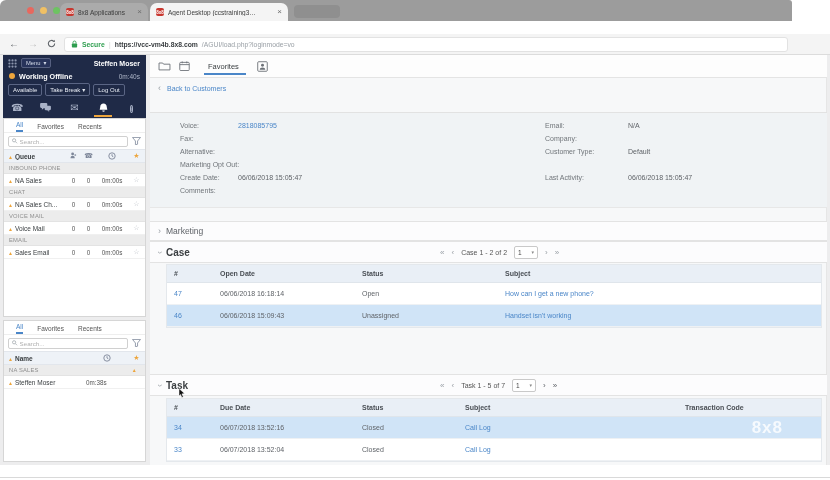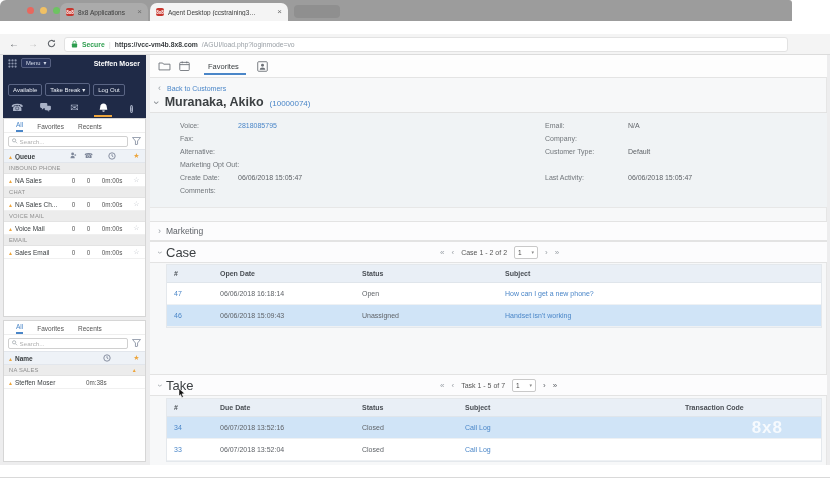--- a/index.html
+++ b/index.html
@@ -91,21 +91,21 @@
   .fld{position:absolute;height:13px;font-size:7px;display:flex;align-items:center}
   .f-label{color:#70757a}
   .f-value{color:#5f6368}
   .f-link{color:#4a86c8}
   .band{position:absolute;left:0;width:677px;height:22px;background:#fcfcfd;border-top:1px solid #e3e3e3;border-bottom:1px solid #e3e3e3;display:flex;align-items:center}
   .band-addr{top:166px;height:20px}
   .band-case{top:186px}
   .band-task{top:319px}
   .band .chev{margin-left:8px}
   .band-title{font-size:8.5px;color:#5f6368;margin-left:5px}
-  .band-title.bold{font-weight:normal;color:#3c4043;font-size:13px}
+  .band-title.bold{font-weight:bold;color:#3c4043;font-size:10px}
   .pag{position:absolute;left:290px;display:flex;align-items:center;gap:7px}
   .pag .pico{color:#9aa0a6;font-size:8px}
   .pag .prange{font-size:7px;color:#555}
   .pagesel{width:24px;height:13px;border:1px solid #c9c9c9;border-radius:2px;background:#fff;display:flex;align-items:center;justify-content:space-between;padding:0 3px;font-size:6.5px;color:#444}
   .pagesel .crt{font-size:5px;color:#888}
   .dtable{position:absolute;left:16px;width:656px;background:#fff;border:1px solid #e4e8ec}
   .t-case{top:209px}
   .t-task{top:343px}
   .thead{height:18px;background:#e9eff6;display:flex;align-items:center;font-size:7px;font-weight:bold;color:#4a4f55;border-bottom:1px solid #dfe5eb}
   .trow{height:22px;display:flex;align-items:center;font-size:7px;color:#5f6368;border-bottom:1px solid #eef1f4;position:relative}
@@ -181,20 +181,25 @@
               <circle cx="4.5" cy="7.6" r="1.1"></circle>
               <circle cx="7.6" cy="7.6" r="1.1"></circle>
             </g>
         </svg>
         <button class="menu-btn">
           <span>Menu</span>
           <span class="crt">▾</span>
         </button>
         <span class="agent-name">Steffen Moser</span>
       </div>
+      <div class="sh-row2">
+        <span class="dot"></span>
+        <span class="status-lbl">Working Offline</span>
+        <span class="status-timer">0m:40s</span>
+      </div>
       <div class="sh-row3">
         <button class="hbtn">
             <span>Available</span>
           </button>
         <button class="hbtn">
             <span>Take Break</span>
             <span>▾</span>
           </button>
         <button class="hbtn">
             <span>Log Out</span>
@@ -354,25 +359,20 @@
             <path d="M3 9.5c0-1.7 1.4-2.5 3-2.5s3 0.8 3 2.5z" fill="#6d7278"></path>
           </svg>
       </span>
     </div>
 
     <div class="m-back">
       <span class="chev">‹</span>
       <span>Back to Customers</span>
     </div>
 
-    <div class="m-title">
-      <span class="chev open">›</span>
-      <span class="cname">Muranaka, Akiko</span>
-      <span class="cnum">(10000074)</span>
-    </div>
 
     <div class="m-details">
       <span class="fld f-label" style="left:30px;top:6px">Voice:</span>
       <span class="fld f-link" style="left:88px;top:6px">2818085795</span>
       <span class="fld f-label" style="left:30px;top:19px">Fax:</span>
       <span class="fld f-value" style="left:88px;top:19px"></span>
       <span class="fld f-label" style="left:30px;top:32px">Alternative:</span>
       <span class="fld f-value" style="left:88px;top:32px"></span>
       <span class="fld f-label" style="left:30px;top:45px">Marketing Opt Out:</span>
       <span class="fld f-value" style="left:88px;top:45px"></span>
@@ -428,21 +428,21 @@
       <div class="trow hl">
         <span class="col-id link">46</span>
         <span class="col-date">06/06/2018 15:09:43</span>
         <span class="col-status">Unassigned</span>
         <span class="col-subj link">Handset isn't working</span>
       </div>
     </div>
 
     <div class="band band-task">
       <span class="chev open">›</span>
-      <span class="band-title bold">Take</span>
+      <span class="band-title bold">Task</span>
       <span class="cursor">
         <svg width="8" height="10" viewBox="0 0 8 10">
             <path d="M1 0.5l5.5 5-2.6 0.4 1.4 2.8-1.4 0.7-1.4-2.9L1 8z" fill="#111" stroke="#fff" stroke-width="0.5"></path>
           </svg>
       </span>
       <div class="pag">
         <span class="pico">«</span>
         <span class="pico">‹</span>
         <span class="prange">Task 1 - 5 of 7</span>
         <span class="pagesel">

